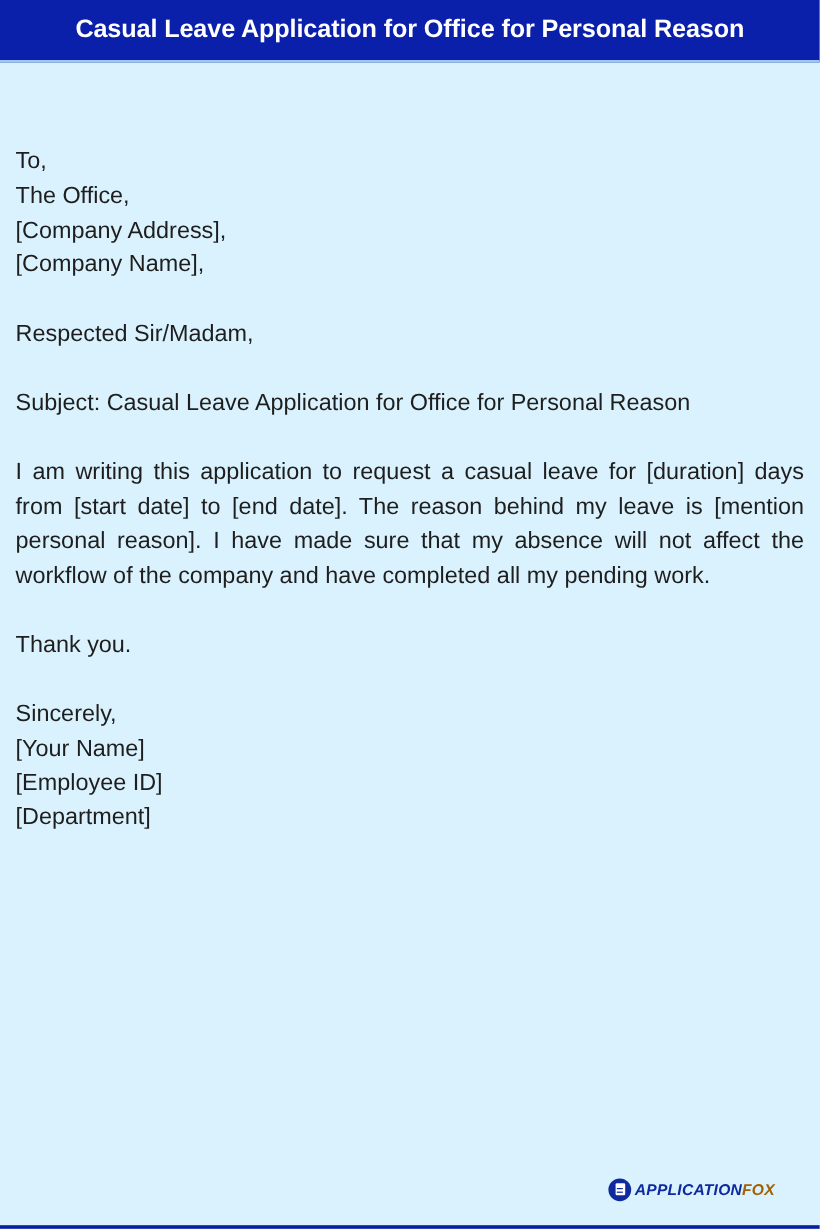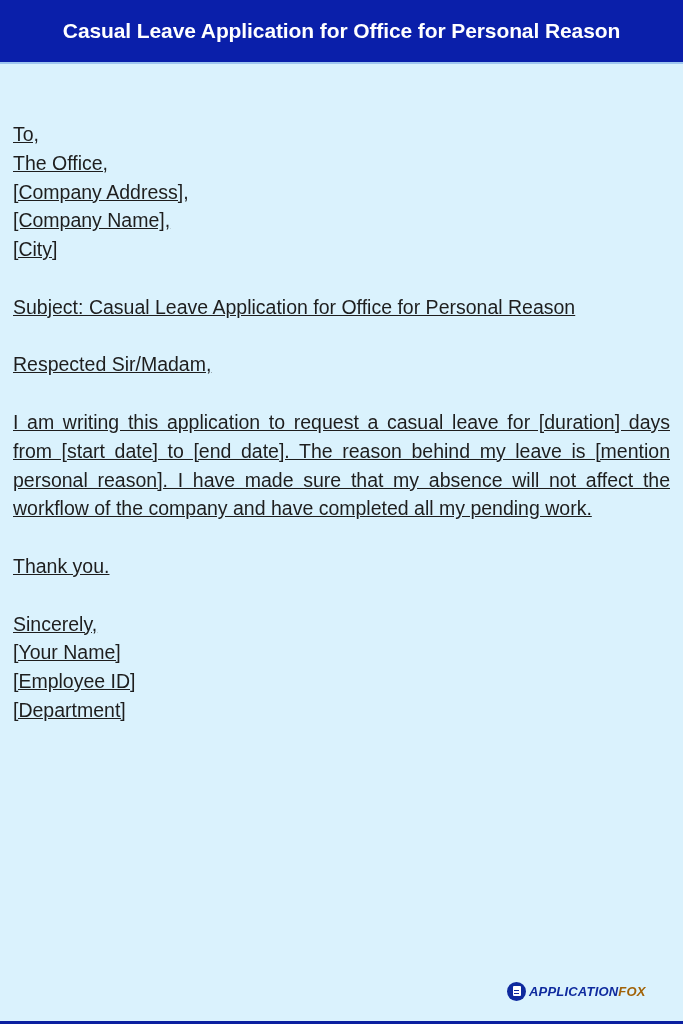--- a/index.html
+++ b/index.html
@@ -3,33 +3,33 @@
   <meta charset="utf-8">
   <style>
     html, body { margin: 0; padding: 0; }
     body {
       width: 683px; height: 1024px; overflow: hidden;
       background: #daf2fd;
       font-family: "Liberation Sans", "DejaVu Sans", sans-serif;
       position: relative;
     }
     .header {
-      position: absolute; left: 0; top: 0; width: 683px; height: 64px;
+      position: absolute; left: 0; top: 0; width: 683px; height: 52px;
       background: #0a1faa;
       border-bottom: 2px solid #9fc6f0;
       display: flex; align-items: center; justify-content: center;
       box-sizing: border-box;
     }
     .header h1 {
       margin: 0; color: #ffffff; font-size: 21px; font-weight: bold;
       letter-spacing: -0.1px; white-space: nowrap;
     }
     .letter {
       position: absolute; left: 13px; top: 120px; width: 657px;
-      color: #1e1e1e; font-size: 19.5px; line-height: 28.8px; text-decoration: underline;
+      color: #1e1e1e; font-size: 19.5px; line-height: 28.8px;
     }
     .letter p { margin: 0 0 28.8px 0; }
     .letter p.just { text-align: justify; }
     .letter .line { display: block; }
     .logo {
       position: absolute; left: 507px; top: 980px; height: 22px;
       display: flex; align-items: center;
     }
     .logo .circ {
       width: 19px; height: 19px; border-radius: 50%; background: #0e2a9e;
@@ -55,24 +55,23 @@
 <div class="header">
   <h1>Casual Leave Application for Office for Personal Reason</h1>
 </div>
 
 <div class="letter">
   <p>
     <span class="line">To,</span>
     <span class="line">The Office,</span>
     <span class="line">[Company Address],</span>
     <span class="line">[Company Name],</span>
-    <span class="line">[City]</span>
   </p>
+  <p>Respected Sir/Madam,</p>
   <p>Subject: Casual Leave Application for Office for Personal Reason</p>
-  <p>Respected Sir/Madam,</p>
   <p class="just">I am writing this application to request a casual leave for [duration] days from [start date] to [end date]. The reason behind my leave is [mention personal reason]. I have made sure that my absence will not affect the workflow of the company and have completed all my pending work.</p>
   <p>Thank you.</p>
   <p>
     <span class="line">Sincerely,</span>
     <span class="line">[Your Name]</span>
     <span class="line">[Employee ID]</span>
     <span class="line">[Department]</span>
   </p>
 </div>
 

